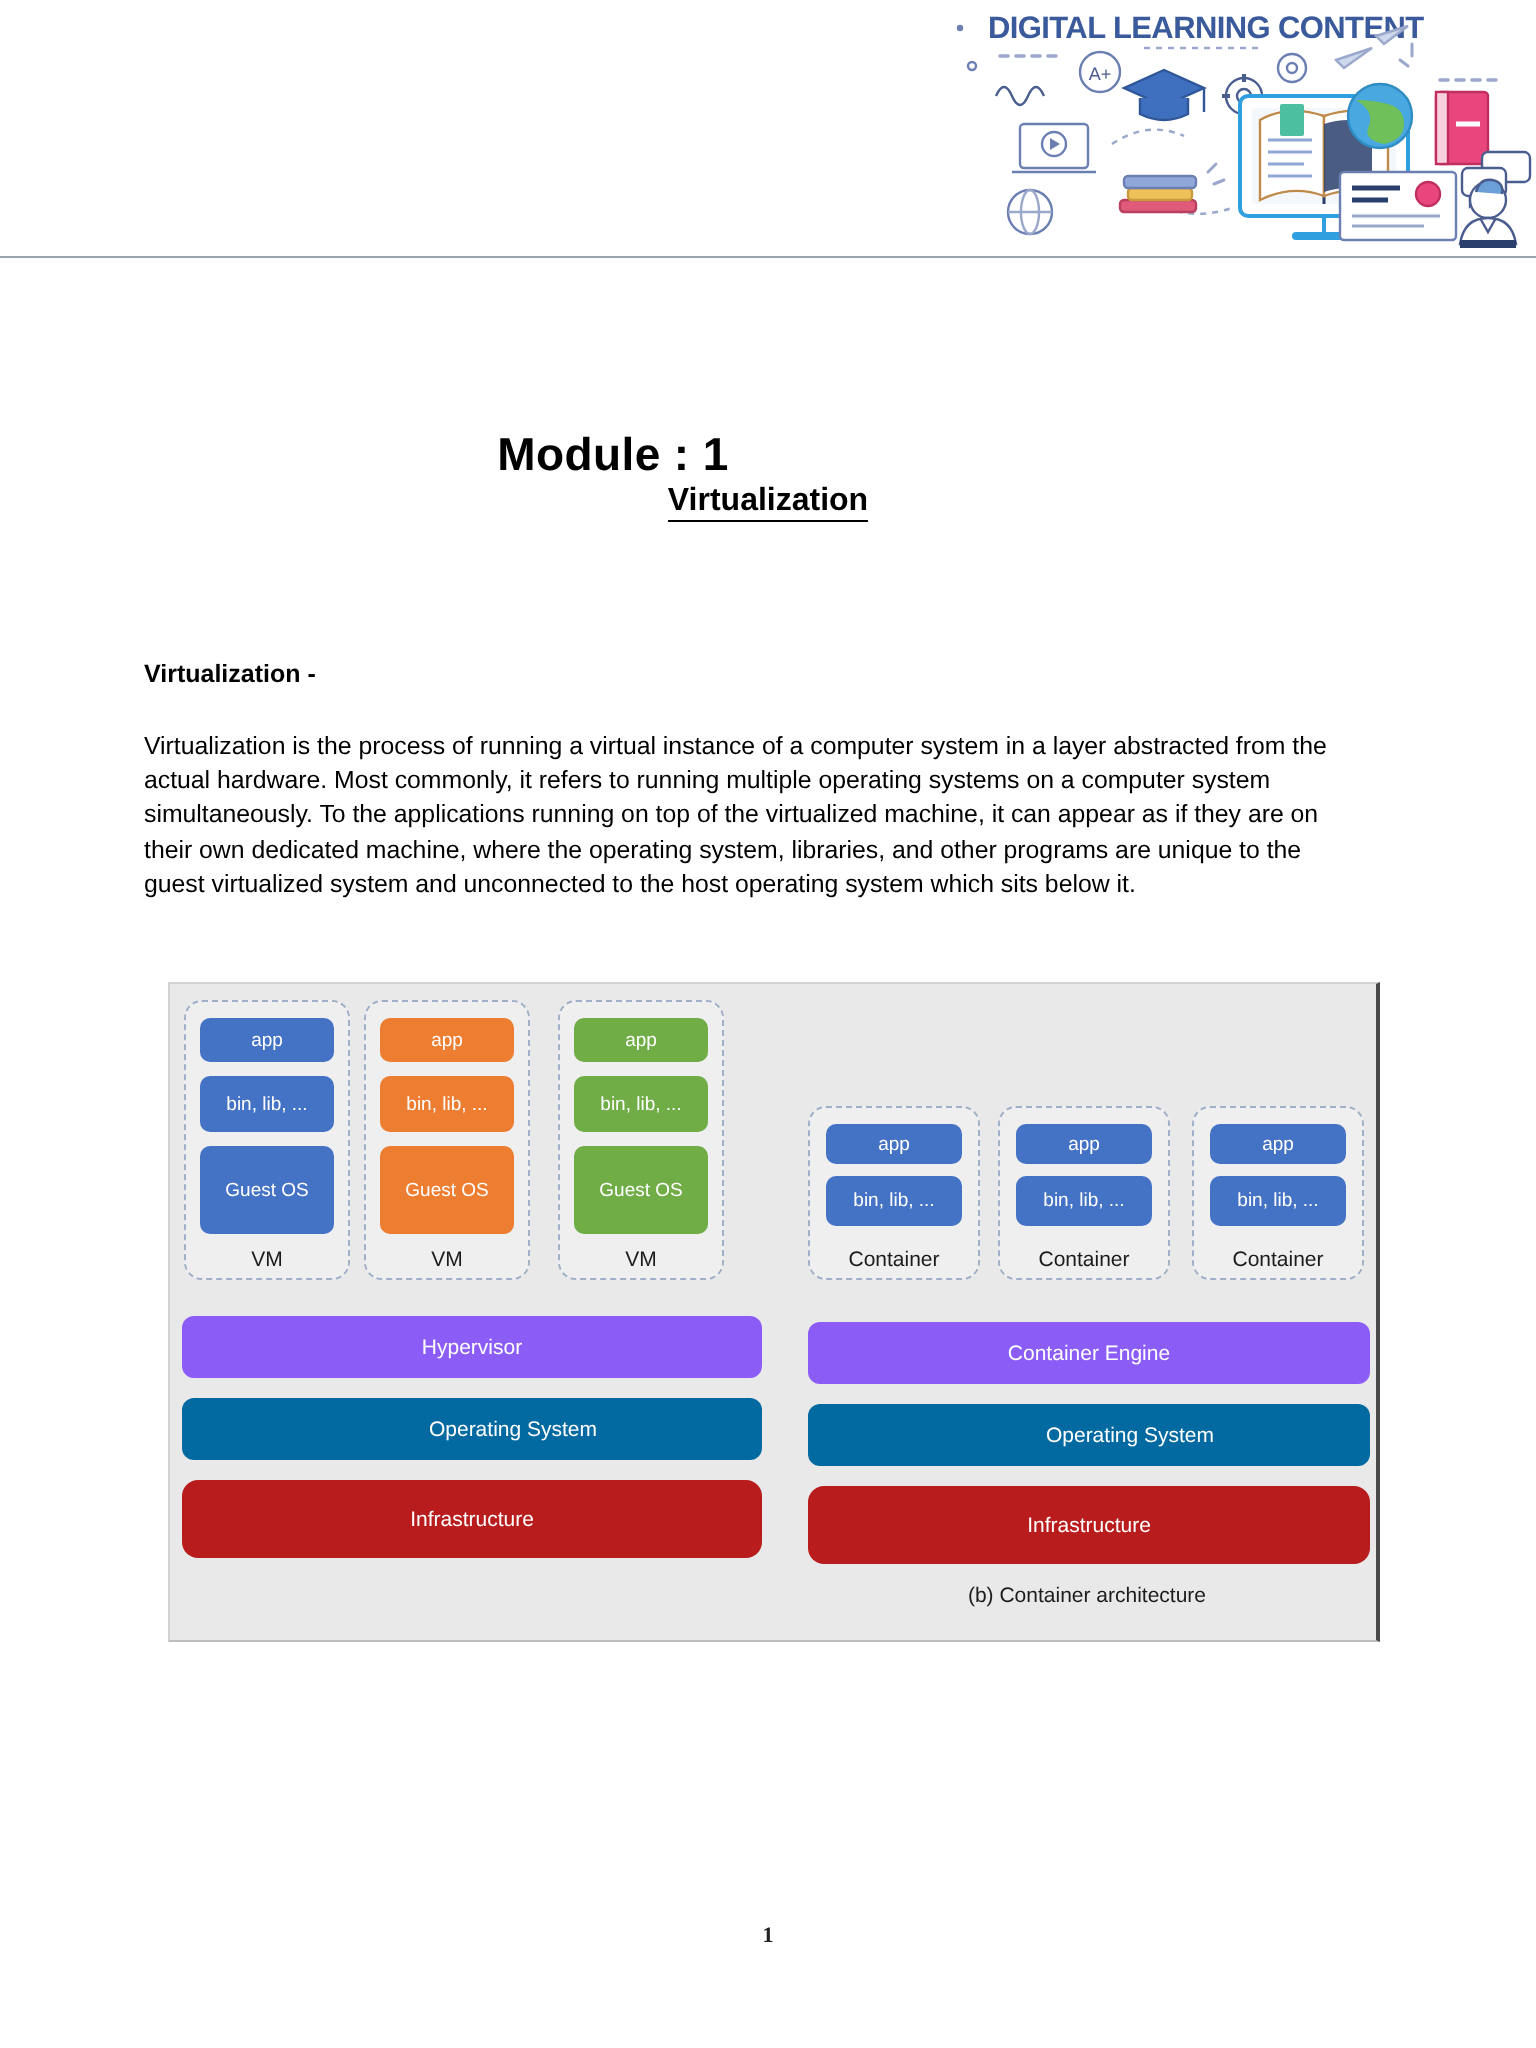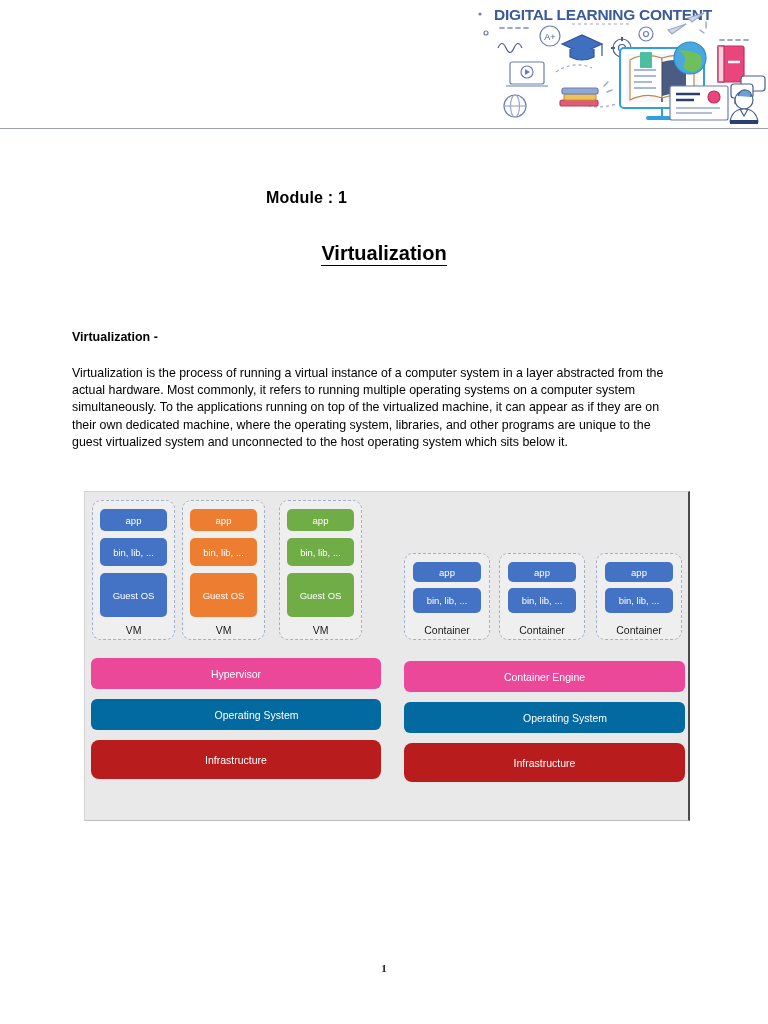--- a/index.html
+++ b/index.html
@@ -76,36 +76,36 @@
     left: 0;
     top: 128px;
     width: 768px;
     height: 1px;
     background: #9aa3b0;
   }
 
   
   .module-title {
     position: absolute;
-    left: 0; top: 189px;
+    left: 0; top: 214px;
     width: 613px;
     text-align: center;
     font-family: "Liberation Sans", sans-serif;
     font-weight: bold;
-    font-size: 16px;
+    font-size: 23px;
     letter-spacing: 0.2px;
   }
   .module-subtitle {
     position: absolute;
     left: 0; top: 242px;
     width: 768px;
     text-align: center;
     font-family: "Liberation Sans", sans-serif;
     font-weight: bold;
-    font-size: 20px;
+    font-size: 16px;
   }
   .module-subtitle span {
     border-bottom: 1.5px solid #000;
     padding-bottom: 1px;
   }
 
   
   .section-heading {
     position: absolute;
     left: 72px; top: 330px;
@@ -209,21 +209,21 @@
     font-family: "Liberation Sans", sans-serif;
     font-size: 10.5px;
     display: flex;
     align-items: center;
     justify-content: center;
     box-sizing: border-box;
   }
   .vm-layers .layer  { left: 6px; width: 290px; }
   .ct-layers .layer  { left: 6px; width: 281px; }
 
-  .layer-engine { top: 166px; height: 31px; background: #ec4899; }
+  .layer-engine { top: 166px; height: 31px; background: #8b5cf6; }
   .layer-os     { top: 207px; height: 31px; background: #0369a1; padding-left: 41px; }
   .layer-infra  { top: 248px; height: 39px; background: #b91c1c; border-radius: 8px; }
 
   .ct-layers .layer-engine { top: 169px; }
   .ct-layers .layer-os     { top: 210px; }
   .ct-layers .layer-infra  { top: 251px; }
 
   .caption {
     position: absolute;
     top: 297px;
@@ -426,16 +426,17 @@
       <div class="blk c-blue ct-bin">bin, lib, ...</div>
       <div class="unit-label">Container</div>
     </div>
 
     <div class="ct-layers">
       <div class="layer layer-engine">Container Engine</div>
       <div class="layer layer-os">Operating System</div>
       <div class="layer layer-infra">Infrastructure</div>
     </div>
 
+    <div class="caption">(b) Container architecture</div>
   </div>
 </div>
 
 <div class="page-number">1</div>
 
 </body></html>

